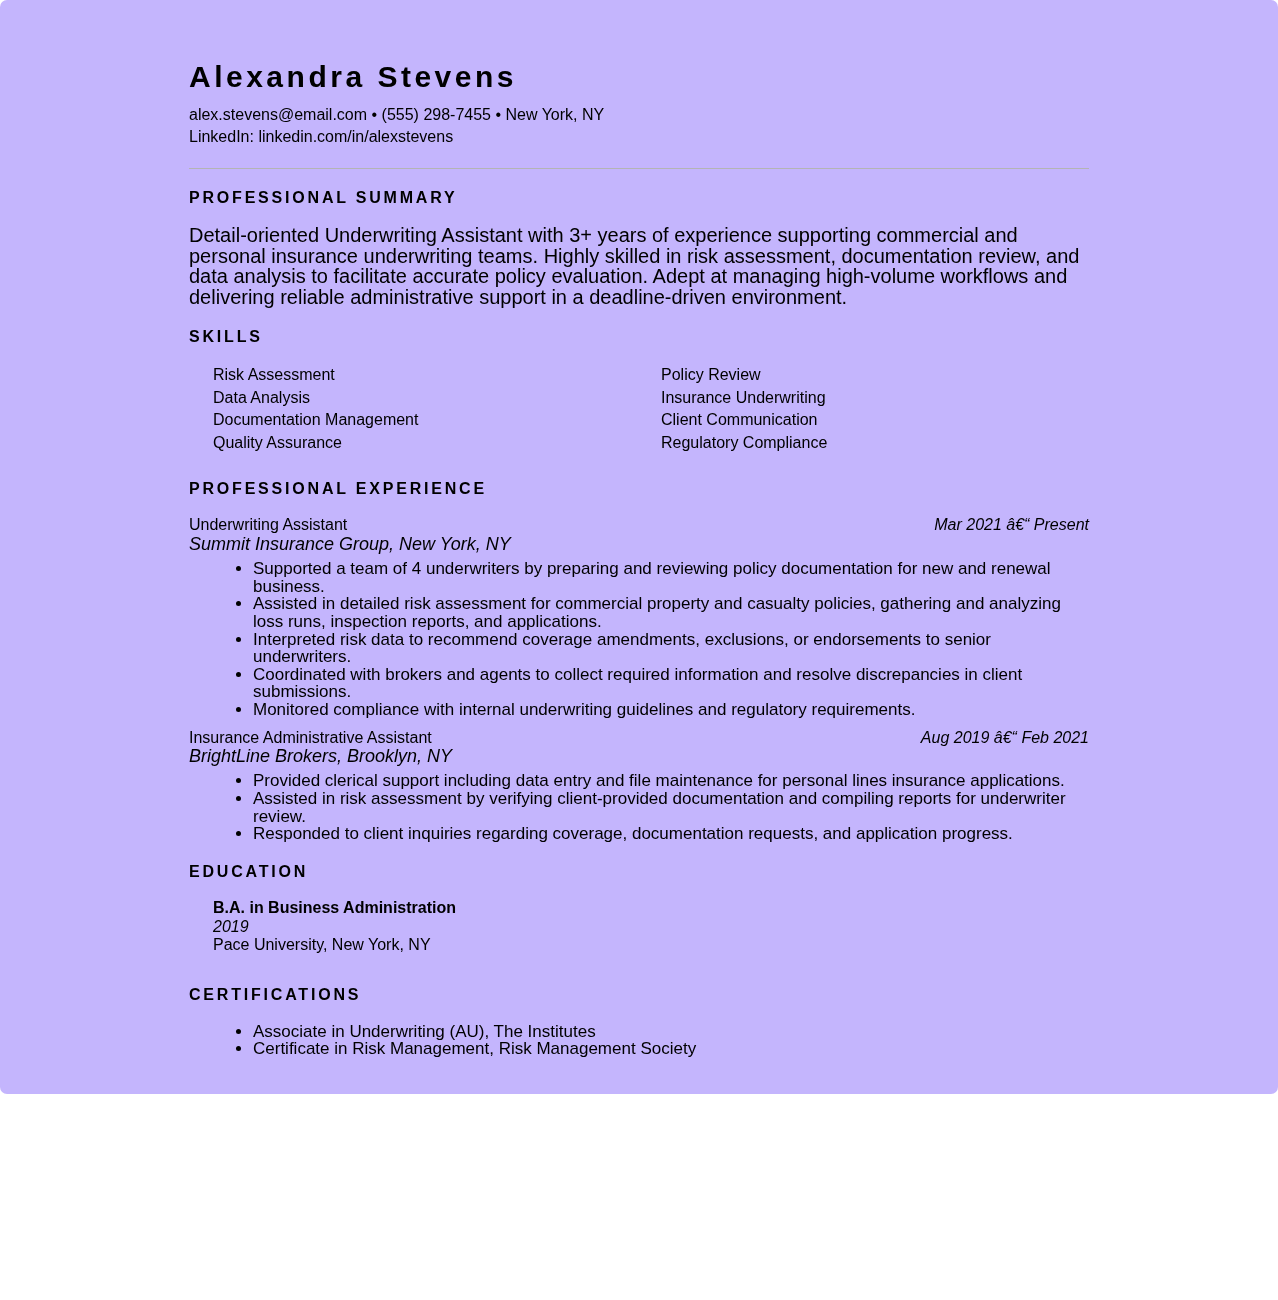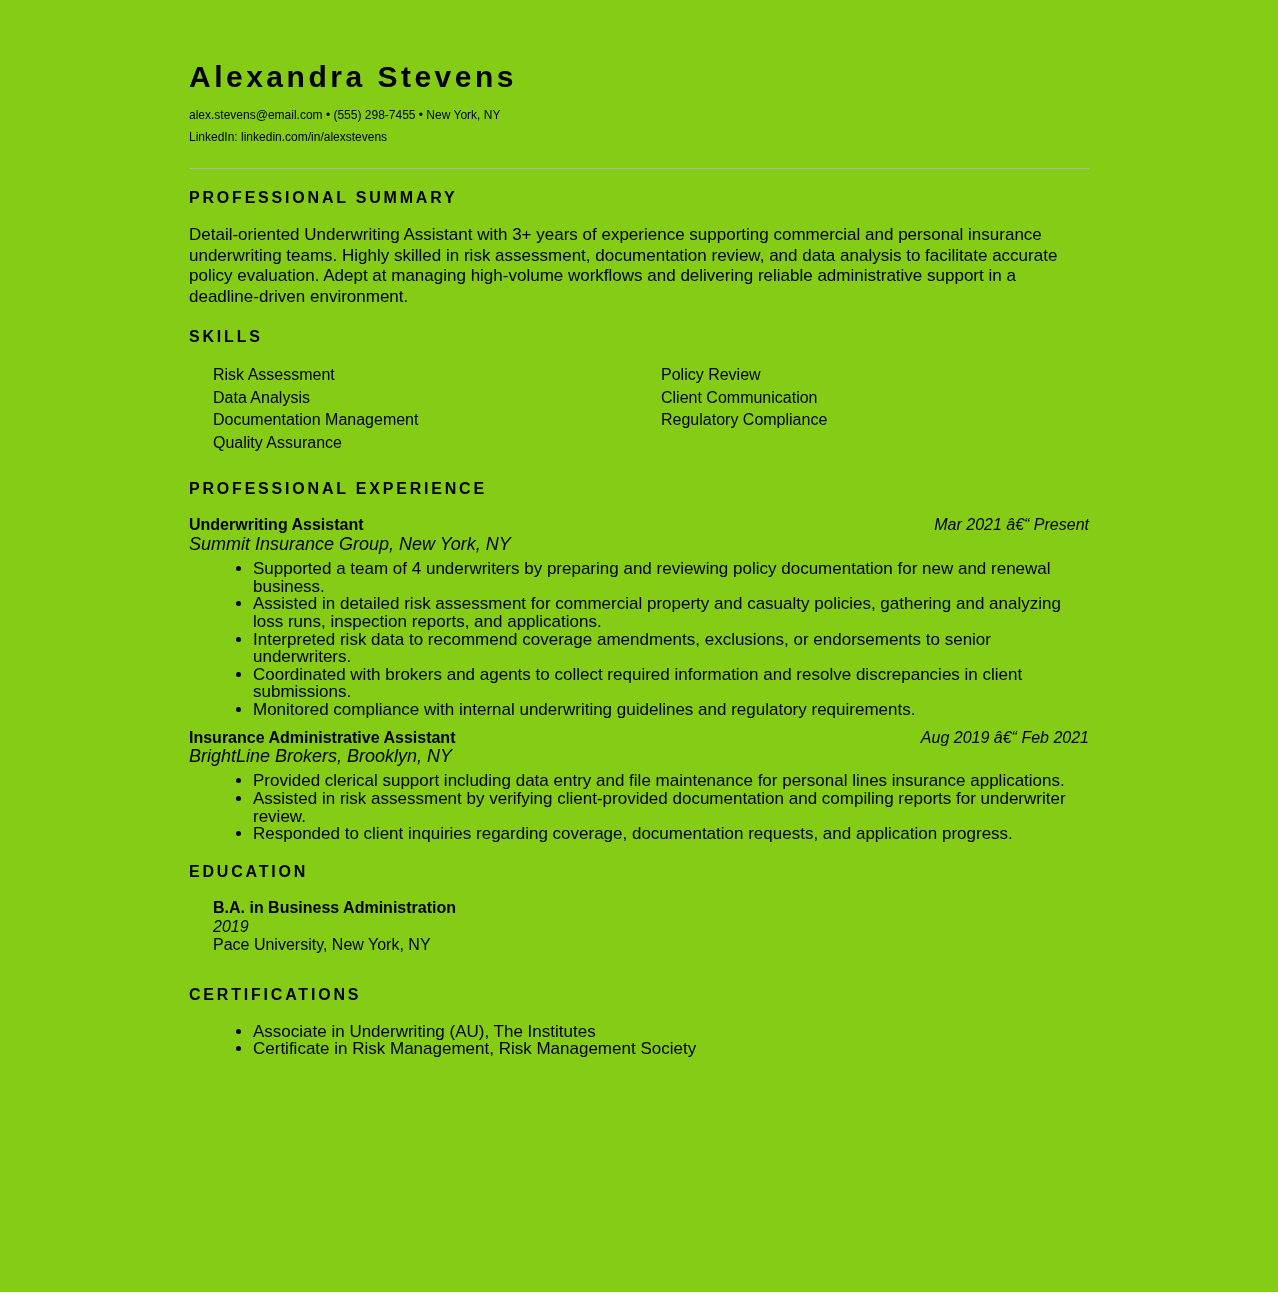--- a/index.html
+++ b/index.html
@@ -5,40 +5,41 @@
   * { box-sizing: border-box; }
   html, body {
     margin: 0;
     padding: 0;
     background: #ffffff;
     font-family: "Liberation Sans", "DejaVu Sans", sans-serif;
     color: #000000;
   }
   .viewport {
     width: 1278px;
-    height: 1292px;
-    background: #84cc16;
+    height: 1094px;
+    background: #c4b5fd;
     overflow: hidden;
+    border-radius: 7px;
   }
   .page {
     width: 900px;
     margin: 0 auto;
     padding-top: 60px;
   }
 
   
   .name {
     font-size: 30px;
     font-weight: bold;
     letter-spacing: 3.5px;
     margin: 0 0 9px 0;
     line-height: 1.15;
   }
   .contact-line {
-    font-size: 12px;
+    font-size: 16px;
     line-height: 22px;
   }
   .divider {
     border: none;
     border-top: 1.5px solid #b4b4b4;
     margin: 20px 0 0 0;
   }
 
   
   .section { margin: 0; }
@@ -46,21 +47,21 @@
     font-size: 16px;
     font-weight: bold;
     letter-spacing: 2.8px;
     margin: 20px 0 18px 0;
     line-height: 1.15;
   }
   .section-heading.first { margin-top: 20px; }
 
   
   .summary-text {
-    font-size: 17px;
+    font-size: 20px;
     line-height: 20.8px;
     margin: 0 0 20px 0;
   }
 
   
   .skills-grid {
     display: grid;
     grid-template-columns: 1fr 1fr;
     margin: 0 0 26px 24px;
     font-size: 16px;
@@ -71,21 +72,21 @@
 
   
   .job { margin-bottom: 9px; }
   .job-header {
     display: flex;
     justify-content: space-between;
     align-items: baseline;
     font-size: 16px;
     line-height: 18.4px;
   }
-  .job-title { font-weight: bold; }
+  .job-title { font-weight: normal; }
   .job-dates { font-style: italic; }
   .job-company {
     font-style: italic;
     font-size: 18px;
     line-height: 18.4px;
   }
   ul.bullets {
     margin: 7px 0 10px 24px;
     padding-left: 40px;
     font-size: 17px;
@@ -132,20 +133,21 @@
       <h2 class="section-heading">SKILLS</h2>
       <div class="skills-grid">
         <ul class="skills-col">
           <li>Risk Assessment</li>
           <li>Data Analysis</li>
           <li>Documentation Management</li>
           <li>Quality Assurance</li>
         </ul>
         <ul class="skills-col">
           <li>Policy Review</li>
+          <li>Insurance Underwriting</li>
           <li>Client Communication</li>
           <li>Regulatory Compliance</li>
         </ul>
       </div>
     </section>
 
     <section class="section">
       <h2 class="section-heading">PROFESSIONAL EXPERIENCE</h2>
 
       <div class="job">

